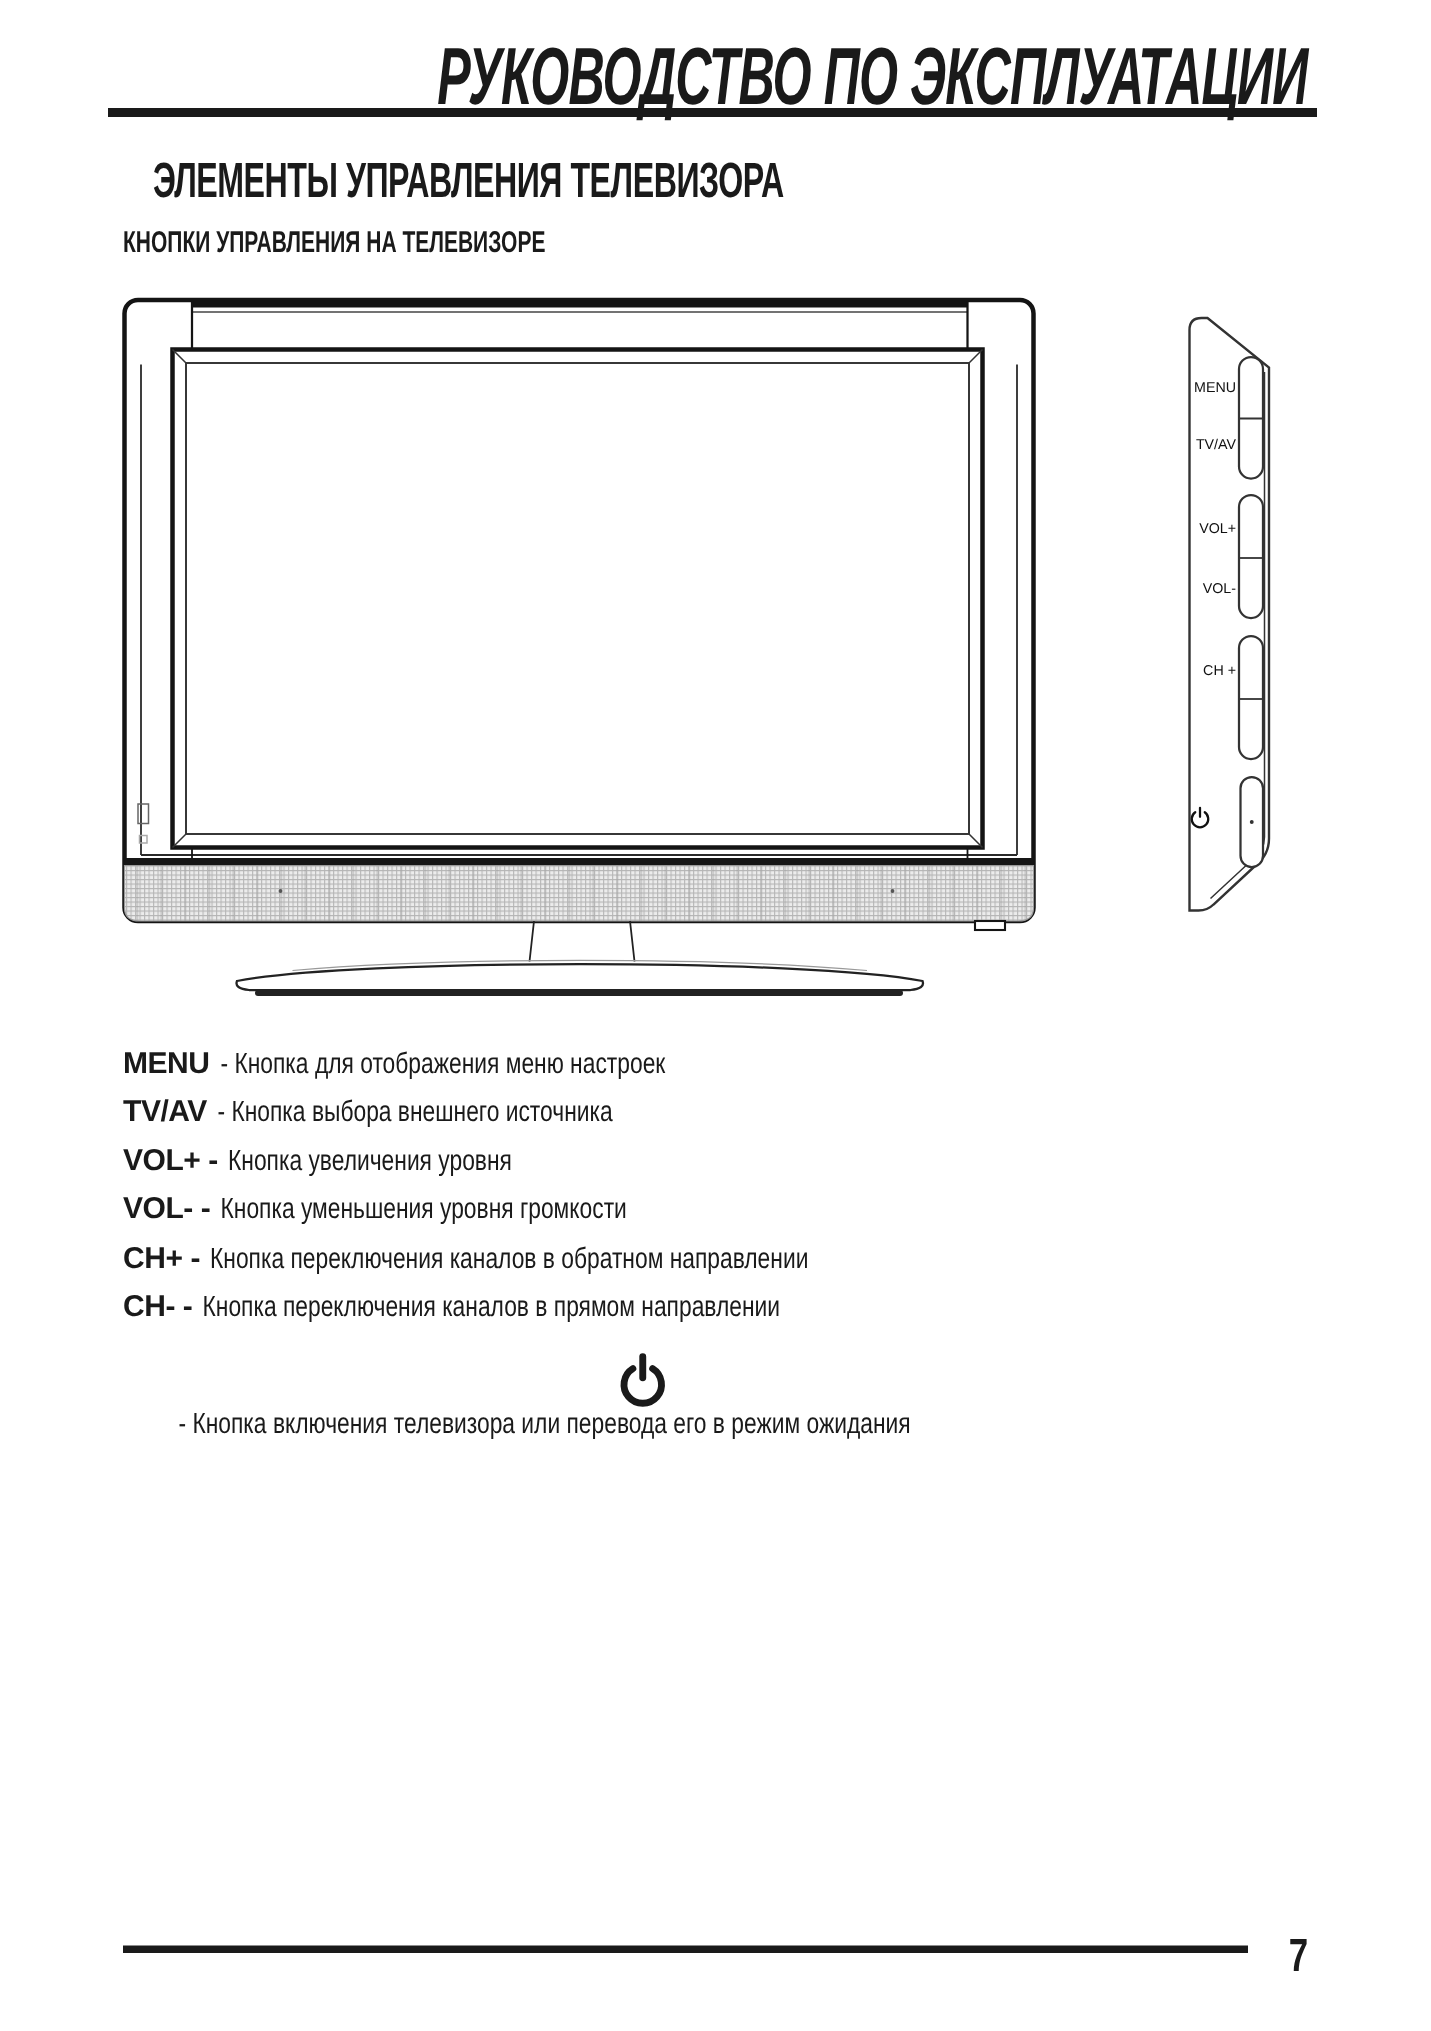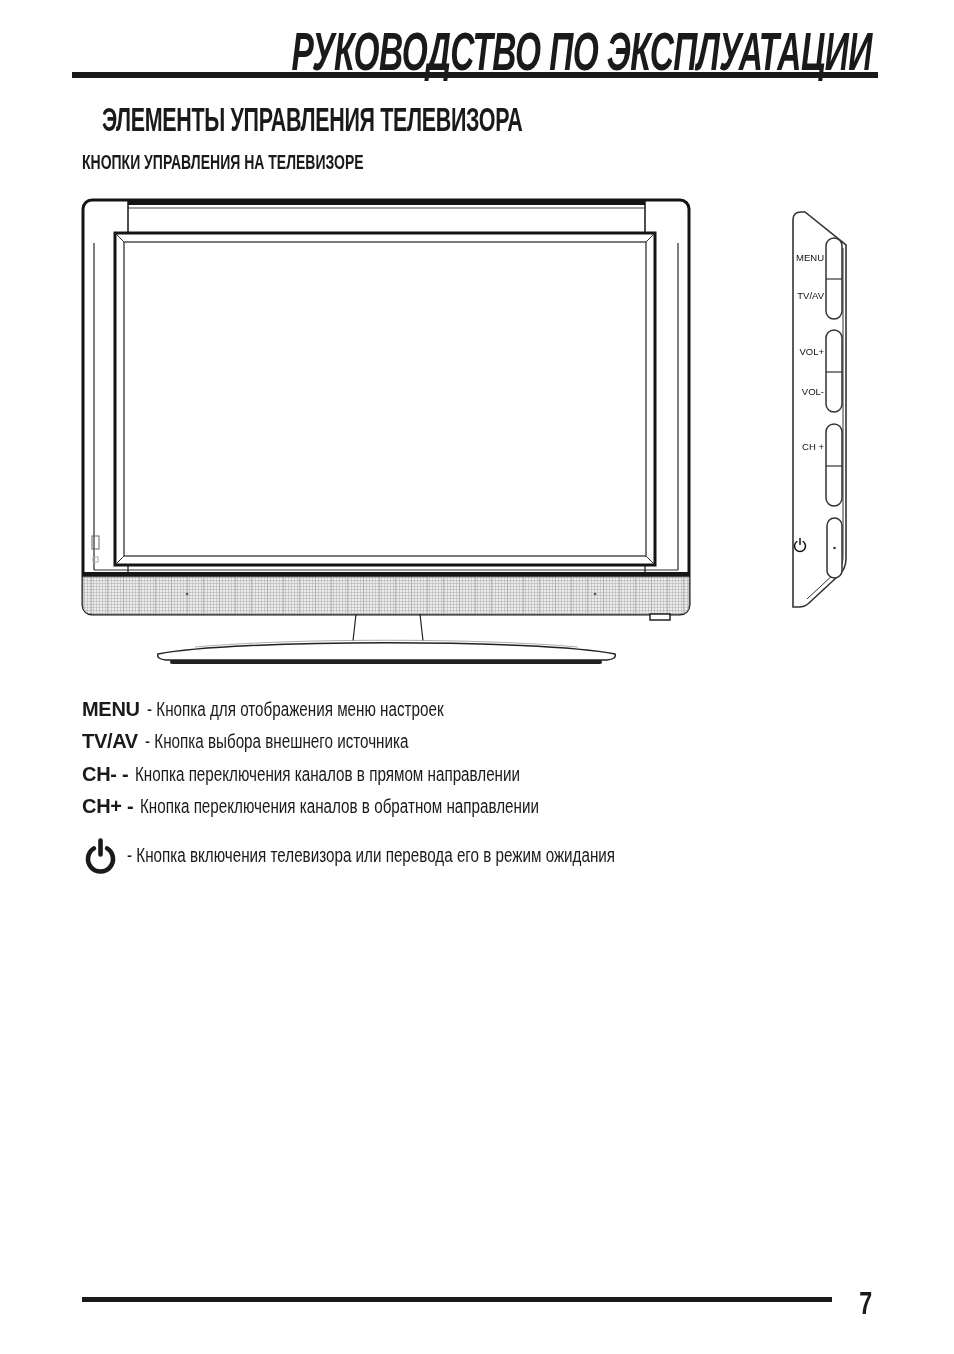--- a/index.html
+++ b/index.html
@@ -44,20 +44,21 @@
     font-size:20px;font-weight:700;letter-spacing:-0.3px;
     margin-right:7px;
   }
   .desc-row .txt{
     font-size:19.5px;font-weight:400;
     display:inline-block;transform:scaleX(0.78);transform-origin:0 78%;
   }
   .desc-row.power-row{
     height:auto;margin-top:9px;
     align-items:center;
+    flex-direction:column;
   }
   .desc-row.power-row .txt{transform-origin:0 50%;}
   .power-big{margin-right:8px;flex:0 0 auto;}
   .rule-bottom{top:1297px;left:82px;width:750px;height:5px;background:#1a1a1a;}
   .page-num{
     top:1288px;left:846px;width:40px;
     font-size:31px;font-weight:600;text-align:center;line-height:1;
   }
   .page-num .cond{display:inline-block;transform:scaleX(0.75);}
   svg text{font-family:"Liberation Sans", sans-serif;}
@@ -158,26 +159,34 @@
   <div class="abs desc-list">
     <div class="desc-row">
       <span class="lbl">MENU</span>
       <span class="txt">- Кнопка для отображения меню настроек</span>
     </div>
     <div class="desc-row">
       <span class="lbl">TV/AV</span>
       <span class="txt">- Кнопка выбора внешнего источника</span>
     </div>
     <div class="desc-row">
+      <span class="lbl">VOL+ -</span>
+      <span class="txt">Кнопка увеличения уровня</span>
+    </div>
+    <div class="desc-row">
+      <span class="lbl">VOL- -</span>
+      <span class="txt">Кнопка уменьшения уровня громкости</span>
+    </div>
+    <div class="desc-row">
+      <span class="lbl">CH+ -</span>
+      <span class="txt">Кнопка переключения каналов в обратном направлении</span>
+    </div>
+    <div class="desc-row">
       <span class="lbl">CH- -</span>
       <span class="txt">Кнопка переключения каналов в прямом направлении</span>
-    </div>
-    <div class="desc-row">
-      <span class="lbl">CH+ -</span>
-      <span class="txt">Кнопка переключения каналов в обратном направлении</span>
     </div>
     <div class="desc-row power-row">
       <svg class="power-big" width="37" height="37" viewBox="0 0 37 37">
         <path d="M18.5,3.5 V17.5" stroke="#1a1a1a" stroke-width="4.6" fill="none" stroke-linecap="round"></path>
         <path d="M25.1,11.4 A12.5,12.5 0 1 1 11.9,11.4" stroke="#1a1a1a" stroke-width="4.6" fill="none" stroke-linecap="round"></path>
       </svg>
       <span class="txt">- Кнопка включения телевизора или перевода его в режим ожидания</span>
     </div>
   </div>
 

